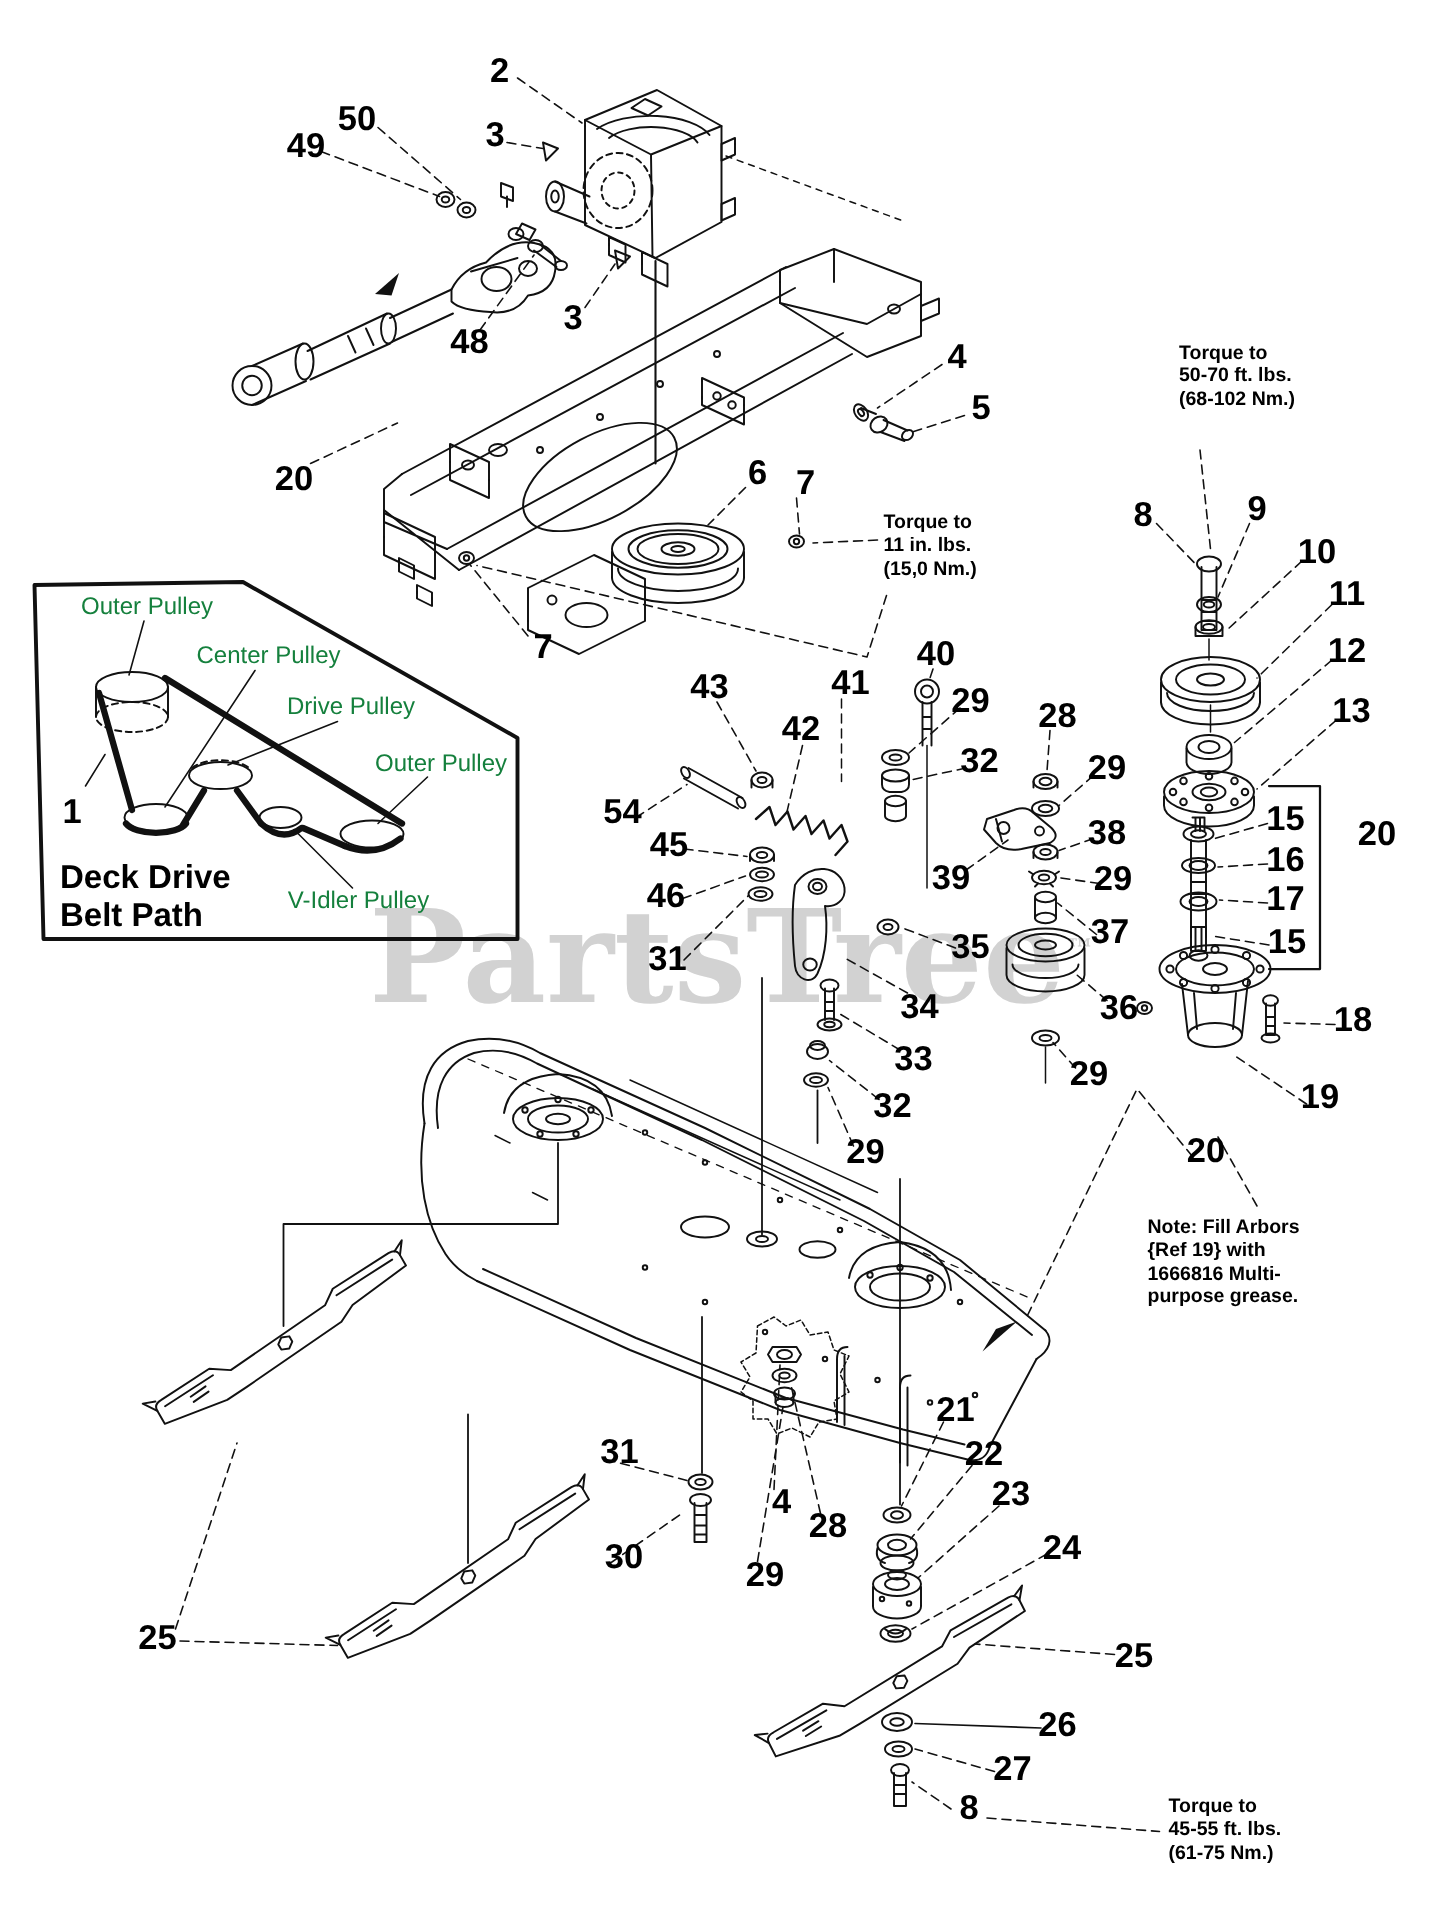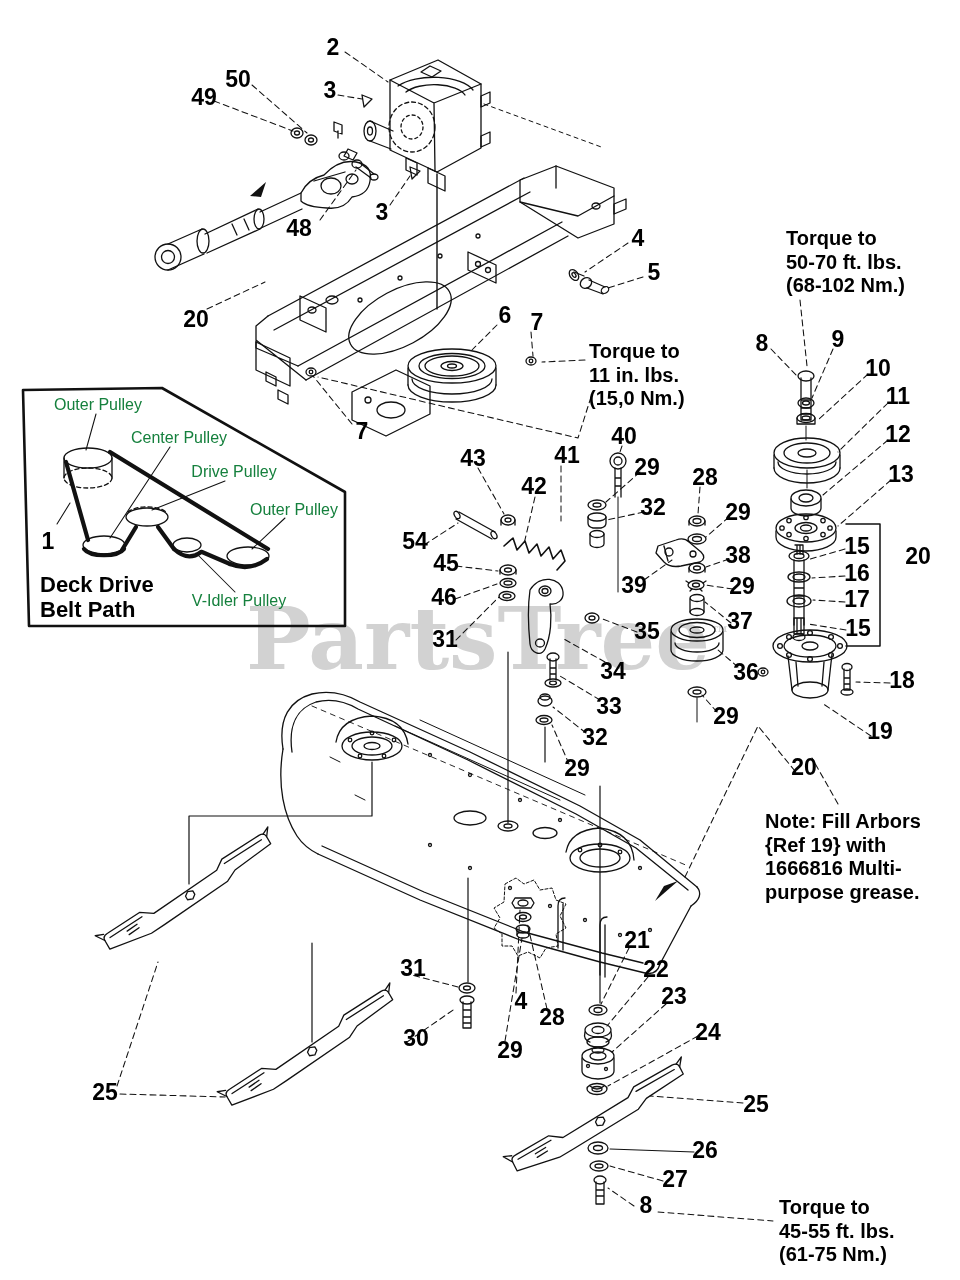--- a/index.html
+++ b/index.html
@@ -6,21 +6,21 @@
   .stage{position:relative;width:960px;height:1280px;background:#fff;overflow:hidden;
          font-family:"Liberation Sans",sans-serif;}
   .watermark{position:absolute;left:246px;top:596px;z-index:0;
              font-family:"DejaVu Serif",serif;font-weight:bold;font-size:86px;
              color:#d2d2d2;letter-spacing:0px;line-height:1;white-space:nowrap;}
   .watermark .tm{font-size:20px;vertical-align:28px;letter-spacing:0;}
   svg.art{position:absolute;left:0;top:0;z-index:1;}
   .labels{position:absolute;left:0;top:0;width:960px;height:1280px;z-index:2;}
   .callout{position:absolute;transform:translate(-50%,-50%);
            font-weight:bold;font-size:23px;color:#000;white-space:nowrap;}
-  .note{position:absolute;font-weight:bold;font-size:20px;line-height:1.18;
+  .note{position:absolute;font-weight:bold;font-size:13px;line-height:1.18;
         color:#000;white-space:pre-line;}
   .inset-label{position:absolute;transform:translate(-50%,-50%);
                font-size:16px;color:#15803d;white-space:nowrap;}
   .inset-title{position:absolute;font-weight:bold;font-size:22px;line-height:1.15;
                color:#000;white-space:pre-line;}
 </style>
 </head>
 <body>
 
 <div class="stage">
@@ -489,21 +489,21 @@
     <div class="inset-label" style="left:294px;top:510px;">Outer Pulley</div>
     <div class="inset-label" style="left:239px;top:601px;">V-Idler Pulley</div>
     <div class="inset-title" style="left:40px;top:572px;">Deck Drive
 Belt Path</div>
     <div class="callout" style="left:48px;top:541px;">1</div>
 
     <div class="callout" style="left:333px;top:47px;">2</div>
     <div class="callout" style="left:330px;top:90px;">3</div>
     <div class="callout" style="left:238px;top:79px;">50</div>
     <div class="callout" style="left:204px;top:97px;">49</div>
-    <div class="callout" style="left:299px;top:228px;text-align:right;">48</div>
+    <div class="callout" style="left:313px;top:228px;text-align:right;">48</div>
     <div class="callout" style="left:382px;top:212px;">3</div>
     <div class="callout" style="left:196px;top:319px;">20</div>
     <div class="callout" style="left:638px;top:238px;">4</div>
     <div class="callout" style="left:654px;top:272px;">5</div>
     <div class="callout" style="left:505px;top:315px;">6</div>
     <div class="callout" style="left:537px;top:322px;">7</div>
     <div class="callout" style="left:362px;top:431px;">7</div>
     <div class="callout" style="left:762px;top:343px;">8</div>
     <div class="callout" style="left:838px;top:339px;">9</div>
     <div class="callout" style="left:878px;top:368px;">10</div>

